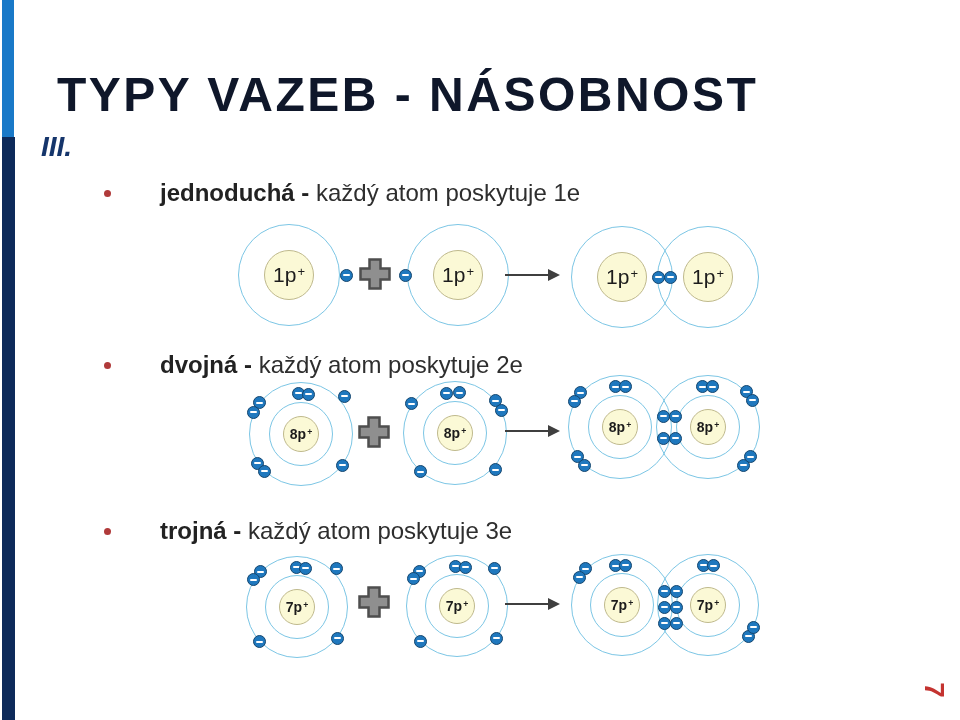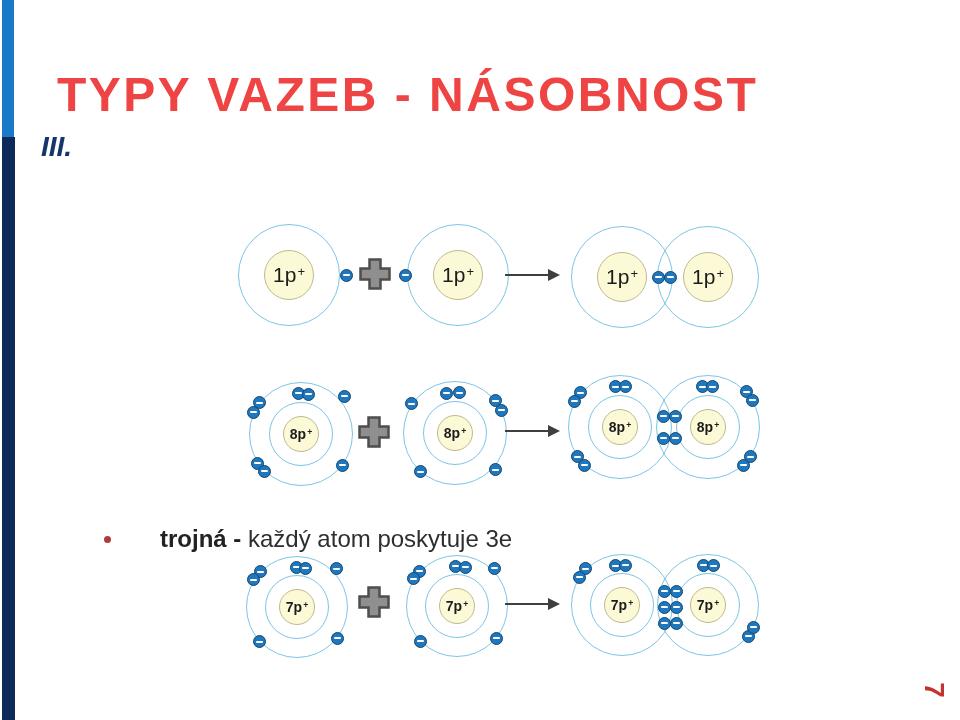--- a/index.html
+++ b/index.html
@@ -30,25 +30,31 @@
   .page-number{position:absolute;left:916px;top:672px;width:36px;height:36px;font-size:28px;
         font-weight:bold;text-align:center;line-height:36px;transform:rotate(90deg);}
 </style>
 </head>
 <body>
 
 <div class="slide">
   <div class="stripe" id="stripe-top" style="left: 2px; top: 0px; width: 12px; height: 137px; background: rgb(25, 121, 200);"></div>
   <div class="stripe" id="stripe-bottom" style="left: 2px; top: 137px; width: 13px; height: 583px; background: rgb(13, 42, 90);"></div>
 
-  <h1 class="title" style="color: #ef4444;">TYPY VAZEB - NÁSOBNOST</h1>
+  <h1 class="title" style="color: #0f172a;">TYPY VAZEB - NÁSOBNOST</h1>
 
   <div class="section section-numeral" style="color: rgb(21, 53, 107);">III.</div>
 
-  <div class="bullet" id="bullet-2" style="top: 516px; margin-top: 8px;">
+  <div class="bullet" id="bullet-0" style="top: 178px;">
+    <span class="dot" style="background: rgb(176, 58, 58);"></span><span class="bold">jednoduchá -</span><span> každý atom poskytuje 1e</span>
+  </div>
+  <div class="bullet" id="bullet-1" style="top: 350px;">
+    <span class="dot" style="background: rgb(176, 58, 58);"></span><span class="bold">dvojná -</span><span> každý atom poskytuje 2e</span>
+  </div>
+  <div class="bullet" id="bullet-2" style="top: 516px;">
     <span class="dot" style="background: rgb(176, 58, 58);"></span><span class="bold">trojná -</span><span> každý atom poskytuje 3e</span>
   </div>
 
   <div class="layer" id="diagram-layer">
       <div class="shell" style="left: 238px; top: 224px; width: 102px; height: 102px; border-color: rgb(124, 198, 229);"></div>
       <div class="nucleus" style="left: 264px; top: 250px; width: 50px; height: 50px; font-size: 21px; font-weight: normal; background: rgb(251, 249, 214); border-color: rgb(191, 185, 141);">
         <span>1p<span class="sup">+</span></span>
       </div>
       <div class="elec" style="left: 339.62px; top: 268.5px;"></div>
       <div class="shell" style="left: 407px; top: 224px; width: 102px; height: 102px; border-color: rgb(124, 198, 229);"></div>

